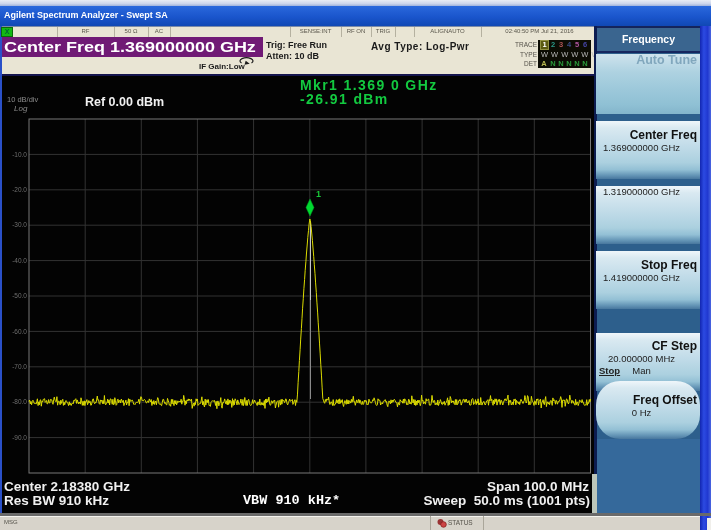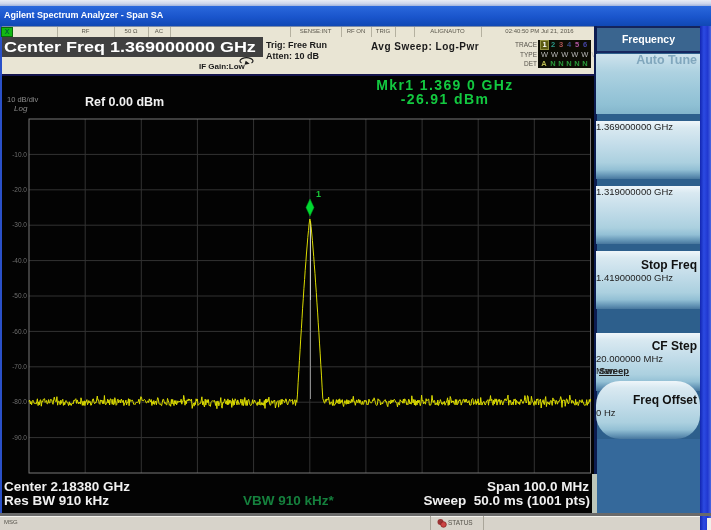--- a/index.html
+++ b/index.html
@@ -5,21 +5,21 @@
 html,body{margin:0;padding:0;}
 body{width:711px;height:530px;position:relative;overflow:hidden;background:#000;
   font-family:"Liberation Sans",sans-serif;}
 .abs{position:absolute;}
 </style>
 </head>
 <body>
 
 <div class="abs" style="left:0;top:0;width:711px;height:6px;background:linear-gradient(180deg,#e8ecf5 0%,#cdd6ec 60%,#9fb2dc 100%);"></div>
 
-<div class="abs" style="left:0;top:6px;width:711px;height:20px;background:linear-gradient(180deg,#2a68dc 0%,#1a55cc 55%,#1048b4 100%);color:#fff;font-size:9px;font-weight:bold;line-height:19px;padding-left:4px;box-sizing:border-box;">Agilent Spectrum Analyzer - Span SA</div>
+<div class="abs" style="left:0;top:6px;width:711px;height:20px;background:linear-gradient(180deg,#2a68dc 0%,#1a55cc 55%,#1048b4 100%);color:#fff;font-size:9px;font-weight:bold;line-height:19px;padding-left:4px;box-sizing:border-box;">Agilent Spectrum Analyzer - Swept SA</div>
 
 <div class="abs" style="left:0;top:26px;width:2px;height:488px;background:#2a50c8;"></div>
 
 <div class="abs" style="left:2px;top:26px;width:592px;height:11px;background:#e9e5d4;border-top:1px solid #7a8aa8;box-sizing:border-box;"></div>
 <div class="abs" style="left:1px;top:27px;width:12px;height:10px;background:#13b913;border:1px solid #0a6a0a;box-sizing:border-box;color:#063;font-size:7px;line-height:8px;text-align:center;font-weight:bold;">X</div>
 <div class="abs" style="left:0;top:27px;width:594px;height:10px;font-size:6px;color:#5a574c;">
   <span class="abs" style="left:57px;width:57px;text-align:center;top:1px;">RF</span>
   <span class="abs" style="left:114px;width:34px;text-align:center;top:1px;">50 Ω</span>
   <span class="abs" style="left:148px;width:22px;text-align:center;top:1px;">AC</span>
   <span class="abs" style="left:290px;width:51px;text-align:center;top:1px;">SENSE:INT</span>
@@ -35,23 +35,23 @@
 <div class="abs" style="left:170px;top:27px;width:1px;height:10px;background:#b5b1a0;"></div>
 <div class="abs" style="left:290px;top:27px;width:1px;height:10px;background:#b5b1a0;"></div>
 <div class="abs" style="left:341px;top:27px;width:1px;height:10px;background:#b5b1a0;"></div>
 <div class="abs" style="left:371px;top:27px;width:1px;height:10px;background:#b5b1a0;"></div>
 <div class="abs" style="left:395px;top:27px;width:1px;height:10px;background:#b5b1a0;"></div>
 <div class="abs" style="left:414px;top:27px;width:1px;height:10px;background:#b5b1a0;"></div>
 <div class="abs" style="left:481px;top:27px;width:1px;height:10px;background:#b5b1a0;"></div>
 
 <div class="abs" style="left:2px;top:37px;width:592px;height:37px;background:#e9e5d4;"></div>
 
-<div class="abs" style="left:2px;top:37px;width:261px;height:20px;background:#404040;color:#fff;font-size:15.5px;font-weight:bold;line-height:20px;padding-left:2px;box-sizing:border-box;"><span style="display:inline-block;transform:scaleX(1.16);transform-origin:0 0;">Center Freq 1.369000000 GHz</span></div>
+<div class="abs" style="left:2px;top:37px;width:261px;height:20px;background:#701a75;color:#fff;font-size:15.5px;font-weight:bold;line-height:20px;padding-left:2px;box-sizing:border-box;"><span style="display:inline-block;transform:scaleX(1.16);transform-origin:0 0;">Center Freq 1.369000000 GHz</span></div>
 <div class="abs" style="left:266px;top:40px;font-size:9px;font-weight:bold;color:#1a1a1a;line-height:11px;">Trig: Free Run<br>Atten: 10 dB</div>
-<div class="abs" style="left:371px;top:41px;font-size:10px;letter-spacing:0.5px;font-weight:bold;color:#1a1a1a;">Avg Sweep: Log-Pwr</div>
+<div class="abs" style="left:371px;top:41px;font-size:10px;letter-spacing:0.5px;font-weight:bold;color:#1a1a1a;">Avg Type: Log-Pwr</div>
 <div class="abs" style="left:199px;top:62px;font-size:8px;font-weight:bold;color:#1a1a1a;">IF Gain:Low</div>
 
 <svg class="abs" style="left:238px;top:56px;" width="17" height="9" viewBox="0 0 17 9">
   <path d="M3.5 7 A6.5 3.2 0 1 1 13.5 7" fill="none" stroke="#1a1a1a" stroke-width="1.2"></path>
   <path d="M6.5 8.8 l5.2 -1.1 -4 -3 z" fill="#1a1a1a"></path>
 </svg>
 
 <div class="abs" style="left:500px;top:41px;width:37px;text-align:right;font-size:6.5px;color:#55524a;">TRACE</div>
 <div class="abs" style="left:500px;top:51px;width:37px;text-align:right;font-size:6.5px;color:#55524a;">TYPE</div>
 <div class="abs" style="left:500px;top:60px;width:37px;text-align:right;font-size:6.5px;color:#55524a;">DET</div>
@@ -71,21 +71,21 @@
   <span class="abs" style="left:18px;width:8px;text-align:center;color:#2a9a3a;">N</span>
   <span class="abs" style="left:26px;width:8px;text-align:center;color:#2a9a3a;">N</span>
   <span class="abs" style="left:34px;width:8px;text-align:center;color:#2a9a3a;">N</span>
   <span class="abs" style="left:42px;width:8px;text-align:center;color:#2a9a3a;">N</span>
 </div>
 
 <div class="abs" style="left:2px;top:74px;width:592px;height:2px;background:#15154e;"></div>
 
 <div class="abs" style="left:2px;top:76px;width:592px;height:438px;background:#030303;"></div>
 
-<div class="abs" style="left:300px;top:79px;width:290px;text-align:center;font-size:14px;letter-spacing:1.4px;font-weight:bold;color:#13c940;line-height:13.5px;">Mkr1 1.369 0 GHz<br>-26.91 dBm</div>
+<div class="abs" style="left:300px;top:79px;width:290px;text-align:left;font-size:14px;letter-spacing:1.4px;font-weight:bold;color:#13c940;line-height:13.5px;">Mkr1 1.369 0 GHz<br>-26.91 dBm</div>
 
 <div class="abs" style="left:7px;top:95px;font-size:7.5px;color:#8a8a8a;">10 dB/div</div>
 <div class="abs" style="left:14px;top:104px;font-size:8px;color:#8a8a8a;font-style:italic;">Log</div>
 <div class="abs" style="left:85px;top:95px;font-size:12.5px;font-weight:bold;color:#f0f0f0;">Ref 0.00 dBm</div>
 
 <svg class="abs" style="left:0;top:0;" width="594" height="514" viewBox="0 0 594 514">
 
   <g stroke="#333333" stroke-width="1">
     <line x1="85.2" y1="119" x2="85.2" y2="473"></line>
     <line x1="29" y1="154.4" x2="590.5" y2="154.4"></line>
@@ -124,57 +124,58 @@
 
   <polyline points="29.0,401.5 29.6,400.0 30.3,404.0 30.9,401.4 31.6,404.7 32.2,401.7 32.9,400.2 33.5,401.3 34.2,403.5 34.8,403.3 35.5,403.4 36.1,404.1 36.8,401.5 37.4,398.8 38.1,405.6 38.7,401.9 39.4,404.8 40.0,400.2 40.7,399.8 41.3,406.2 42.0,401.3 42.6,402.0 43.3,399.3 43.9,399.3 44.6,398.7 45.2,402.4 45.9,401.6 46.5,400.5 47.2,404.0 47.8,403.6 48.5,399.6 49.1,402.9 49.8,403.0 50.4,399.4 51.1,399.9 51.7,399.7 52.4,402.6 53.0,404.3 53.7,399.5 54.3,397.1 55.0,400.2 55.6,401.5 56.3,401.5 56.9,396.7 57.6,405.2 58.2,401.5 58.9,400.9 59.5,403.3 60.2,404.8 60.8,400.2 61.5,403.4 62.1,400.8 62.8,399.3 63.4,405.4 64.1,402.2 64.7,404.8 65.4,402.4 66.0,400.5 66.7,401.6 67.3,403.0 68.0,403.4 68.6,405.6 69.3,401.8 69.9,404.9 70.6,403.4 71.2,405.5 71.9,403.4 72.5,403.2 73.2,403.9 73.9,400.3 74.5,401.1 75.2,399.5 75.8,398.7 76.5,403.4 77.1,399.9 77.8,401.8 78.4,403.9 79.1,402.0 79.7,403.0 80.4,404.1 81.0,397.8 81.7,400.9 82.3,405.4 83.0,401.3 83.6,405.3 84.3,400.8 84.9,405.6 85.6,401.5 86.2,401.9 86.9,399.6 87.5,404.7 88.2,403.1 88.8,400.5 89.5,402.7 90.1,401.4 90.8,405.3 91.4,405.0 92.1,402.0 92.7,399.2 93.4,398.9 94.0,402.2 94.7,403.8 95.3,402.4 96.0,402.8 96.6,399.9 97.3,396.0 97.9,400.3 98.6,399.8 99.2,403.6 99.9,404.3 100.5,399.9 101.2,401.3 101.8,400.1 102.5,403.6 103.1,400.4 103.8,403.8 104.4,395.5 105.1,403.2 105.7,404.8 106.4,403.0 107.0,403.0 107.7,399.1 108.3,403.1 109.0,400.0 109.6,405.0 110.3,398.8 110.9,399.1 111.6,400.3 112.2,404.3 112.9,399.3 113.5,404.8 114.2,404.1 114.8,397.7 115.5,400.8 116.1,405.3 116.8,404.4 117.4,399.6 118.1,399.2 118.7,402.9 119.4,401.0 120.0,400.1 120.7,403.0 121.3,399.0 122.0,400.7 122.6,402.3 123.3,400.3 123.9,405.6 124.6,403.2 125.2,402.7 125.9,400.1 126.5,405.0 127.2,402.4 127.8,402.8 128.5,398.7 129.1,405.7 129.8,399.2 130.4,401.1 131.1,401.6 131.7,400.3 132.4,400.2 133.0,401.8 133.7,404.3 134.3,403.9 135.0,404.6 135.6,403.3 136.3,402.2 136.9,402.5 137.6,402.4 138.2,401.6 138.9,399.2 139.5,404.1 140.2,400.0 140.8,396.7 141.5,397.1 142.1,400.6 142.8,400.5 143.4,400.8 144.1,399.5 144.7,399.7 145.4,400.5 146.0,402.6 146.7,403.0 147.3,401.4 148.0,400.9 148.6,402.5 149.3,398.9 149.9,400.3 150.6,402.0 151.2,399.5 151.9,405.5 152.5,401.7 153.2,404.1 153.8,400.5 154.5,404.4 155.1,402.0 155.8,401.0 156.4,404.8 157.1,400.4 157.7,397.6 158.4,399.2 159.0,403.9 159.7,404.1 160.3,403.6 161.0,405.2 161.6,405.7 162.3,402.4 162.9,399.4 163.6,399.4 164.2,401.9 164.9,403.6 165.5,402.6 166.2,404.7 166.8,404.9 167.5,398.4 168.1,400.2 168.8,402.4 169.4,405.3 170.1,404.6 170.7,406.3 171.4,399.4 172.0,404.0 172.7,399.4 173.3,402.4 174.0,405.6 174.6,400.6 175.3,403.9 175.9,400.5 176.6,404.9 177.2,403.1 177.9,400.8 178.5,402.2 179.2,401.9 179.8,401.0 180.5,402.2 181.1,399.2 181.8,404.2 182.4,401.1 183.1,401.5 183.7,395.4 184.4,399.3 185.0,405.2 185.7,400.8 186.3,403.8 187.0,399.9 187.6,400.9 188.3,398.9 188.9,400.8 189.6,399.0 190.2,400.5 190.9,401.1 191.5,399.0 192.2,408.4 192.8,404.7 193.5,403.1 194.1,406.2 194.8,402.6 195.4,404.6 196.1,398.8 196.7,401.1 197.4,399.0 198.0,405.4 198.7,404.5 199.3,403.7 200.0,403.8 200.6,403.4 201.3,400.1 201.9,396.8 202.6,404.8 203.2,401.3 203.9,405.2 204.5,407.0 205.2,399.1 205.8,405.1 206.5,400.9 207.1,399.6 207.8,402.7 208.4,399.6 209.1,405.6 209.7,405.5 210.4,406.4 211.0,402.4 211.7,401.6 212.3,400.6 213.0,401.4 213.6,401.1 214.3,400.3 214.9,402.2 215.6,405.5 216.2,401.3 216.9,408.7 217.5,401.2 218.2,401.1 218.8,405.9 219.5,403.2 220.1,402.2 220.8,397.6 221.4,405.6 222.1,408.2 222.7,402.5 223.4,403.0 224.0,401.6 224.7,398.9 225.3,401.5 226.0,404.0 226.6,400.7 227.3,404.9 227.9,398.9 228.6,404.5 229.2,400.1 229.9,403.4 230.5,400.5 231.2,401.4 231.8,407.4 232.5,398.7 233.1,405.5 233.8,400.3 234.4,404.8 235.1,398.8 235.7,400.3 236.4,401.5 237.0,404.9 237.7,399.9 238.3,401.9 239.0,404.6 239.6,403.8 240.3,402.7 240.9,399.0 241.6,403.4 242.2,405.4 242.9,399.5 243.5,405.6 244.2,402.4 244.8,397.5 245.5,403.1 246.1,405.6 246.8,400.4 247.4,405.4 248.1,400.0 248.7,399.3 249.4,402.3 250.0,404.9 250.7,405.6 251.3,404.8 252.0,403.2 252.6,399.7 253.3,403.5 253.9,402.1 254.6,400.0 255.2,402.1 255.9,402.5 256.5,404.2 257.2,405.5 257.8,401.9 258.5,402.1 259.1,404.9 259.8,399.1 260.4,404.8 261.1,405.1 261.7,402.5 262.4,404.8 263.0,402.8 263.7,405.4 264.3,400.5 265.0,408.4 265.6,399.0 266.3,402.9 266.9,398.9 267.6,402.0 268.2,401.1 268.9,397.1 269.5,402.9 270.2,405.3 270.8,404.8 271.5,400.7 272.1,401.3 272.8,403.4 273.4,400.8 274.1,401.2 274.7,400.1 275.4,408.0 276.0,405.2 276.7,402.1 277.3,401.3 278.0,400.6 278.6,407.2 279.3,401.4 279.9,400.3 280.6,405.1 281.2,399.3 281.9,404.2 282.5,399.5 283.2,400.9 283.8,400.4 284.5,402.6 285.1,401.5 285.8,398.8 286.4,400.0 287.1,403.8 287.7,404.8 288.4,402.6 289.0,401.1 289.7,399.1 290.3,401.2 291.0,400.9 291.6,400.4 292.3,399.5 292.9,404.4 293.6,403.2 294.2,400.9 294.9,399.7 295.5,405.5 296.2,400.2 296.8,402.3 297.5,394.1 298.1,382.7 298.8,371.6 299.4,360.6 300.1,349.7 300.7,339.1 301.4,328.6 302.0,318.3 302.6,308.2 303.3,298.3 303.9,288.7 304.6,279.4 305.2,270.3 305.9,261.5 306.5,253.0 307.2,245.0 307.8,237.4 308.5,230.4 309.1,224.1 309.8,219.0 310.4,220.7 311.1,226.4 311.7,233.0 312.4,240.3 313.0,248.0 313.7,256.3 314.3,264.8 315.0,273.7 315.6,282.9 316.3,292.4 316.9,302.1 317.6,312.1 318.2,322.2 318.9,332.6 319.5,343.1 320.2,353.9 320.8,364.8 321.5,375.9 322.1,387.1 322.8,398.5 323.4,400.2 324.1,402.3 324.7,403.3 325.4,399.5 326.0,401.6 326.7,398.9 327.3,399.5 328.0,400.1 328.6,397.0 329.3,402.0 329.9,404.5 330.6,402.5 331.2,401.8 331.9,403.0 332.5,405.5 333.2,399.6 333.8,405.5 334.5,405.2 335.1,404.0 335.8,403.0 336.4,399.6 337.1,403.2 337.7,400.3 338.4,399.6 339.0,404.0 339.7,398.8 340.3,403.4 341.0,400.3 341.6,402.3 342.3,399.6 342.9,404.2 343.6,406.5 344.2,403.4 344.9,400.6 345.5,402.2 346.2,404.3 346.8,399.6 347.5,403.7 348.1,400.2 348.8,404.0 349.4,400.7 350.1,401.7 350.7,403.1 351.4,399.3 352.0,402.3 352.7,400.0 353.3,396.3 354.0,402.1 354.6,401.7 355.3,405.3 355.9,402.8 356.6,399.9 357.2,402.7 357.9,401.3 358.5,399.4 359.2,403.2 359.8,399.8 360.5,400.7 361.1,404.3 361.8,404.2 362.4,401.4 363.1,404.6 363.7,403.7 364.4,400.3 365.0,401.8 365.7,400.2 366.3,400.8 367.0,404.9 367.6,404.2 368.3,404.5 368.9,399.2 369.6,400.7 370.2,402.6 370.9,402.8 371.5,402.9 372.2,401.8 372.8,399.7 373.5,400.5 374.1,397.8 374.8,400.2 375.4,402.4 376.1,404.8 376.7,405.5 377.4,404.7 378.0,398.8 378.7,400.4 379.3,399.9 380.0,400.9 380.6,405.0 381.3,403.6 381.9,402.7 382.6,404.0 383.2,401.5 383.9,401.0 384.5,400.9 385.2,399.6 385.8,401.9 386.5,401.4 387.1,405.0 387.8,406.7 388.4,402.4 389.1,400.9 389.7,401.9 390.4,403.9 391.0,399.8 391.7,403.1 392.3,400.1 393.0,402.1 393.6,400.0 394.3,399.3 394.9,400.2 395.6,402.0 396.2,402.2 396.9,403.7 397.5,406.8 398.2,402.4 398.8,404.4 399.5,405.1 400.1,399.7 400.8,401.1 401.4,401.4 402.1,401.2 402.7,403.2 403.4,399.1 404.0,403.2 404.7,398.8 405.3,399.6 406.0,401.1 406.6,404.6 407.3,403.7 407.9,404.8 408.6,399.2 409.2,399.8 409.9,404.0 410.5,402.5 411.2,404.2 411.8,395.8 412.5,400.7 413.1,403.0 413.8,399.4 414.4,405.0 415.1,399.8 415.7,405.5 416.4,401.0 417.0,404.9 417.7,400.2 418.3,402.8 419.0,400.0 419.6,402.5 420.3,405.7 420.9,403.1 421.6,395.2 422.2,401.1 422.9,400.2 423.5,403.9 424.2,401.8 424.8,402.9 425.5,404.2 426.1,398.7 426.8,401.1 427.4,400.4 428.1,399.3 428.7,399.1 429.4,405.2 430.0,404.6 430.7,405.2 431.3,402.8 432.0,395.4 432.6,400.5 433.3,402.5 433.9,400.4 434.6,400.6 435.2,404.9 435.9,403.1 436.5,403.0 437.2,405.1 437.8,400.0 438.5,405.5 439.1,403.7 439.8,401.8 440.4,399.6 441.1,401.8 441.7,404.1 442.4,404.6 443.0,402.3 443.7,403.6 444.3,401.3 445.0,405.2 445.6,403.3 446.3,402.4 446.9,400.8 447.6,397.8 448.2,405.4 448.9,400.1 449.5,404.6 450.2,396.5 450.8,398.2 451.5,402.8 452.1,400.8 452.8,402.1 453.4,400.9 454.1,403.6 454.7,404.5 455.4,399.5 456.0,404.9 456.7,399.6 457.3,404.7 458.0,403.7 458.6,400.8 459.3,401.0 459.9,399.5 460.6,401.2 461.2,405.1 461.9,403.1 462.5,401.4 463.2,399.3 463.8,399.4 464.5,402.2 465.1,399.4 465.8,402.2 466.4,399.2 467.1,402.0 467.7,403.0 468.4,401.8 469.0,400.5 469.7,405.0 470.3,405.1 471.0,405.0 471.6,399.5 472.3,398.7 472.9,398.7 473.6,404.5 474.2,403.3 474.9,403.1 475.5,399.6 476.2,404.6 476.8,401.4 477.5,403.2 478.1,398.8 478.8,405.0 479.4,403.3 480.1,404.8 480.7,397.5 481.4,403.4 482.0,405.1 482.7,402.8 483.3,401.9 484.0,401.4 484.6,403.9 485.3,405.0 485.9,403.3 486.6,401.0 487.2,400.4 487.9,399.8 488.5,405.2 489.2,399.5 489.8,400.9 490.5,395.6 491.1,400.7 491.8,399.2 492.4,403.3 493.1,405.3 493.7,400.1 494.4,403.9 495.0,398.8 495.7,401.6 496.3,398.9 497.0,405.1 497.6,401.5 498.3,399.6 498.9,401.6 499.6,399.4 500.2,404.6 500.9,400.3 501.5,400.4 502.2,403.0 502.8,405.0 503.5,402.2 504.1,400.9 504.8,399.0 505.4,398.9 506.1,400.9 506.7,400.1 507.4,397.9 508.0,395.1 508.7,405.2 509.3,400.4 510.0,402.2 510.6,400.4 511.3,405.0 511.9,404.2 512.6,402.1 513.2,404.8 513.9,399.4 514.5,400.5 515.2,398.9 515.8,404.8 516.5,400.4 517.1,401.9 517.8,402.0 518.4,403.7 519.1,401.8 519.7,404.6 520.4,401.3 521.0,399.3 521.7,401.0 522.3,401.8 523.0,403.5 523.6,401.8 524.3,400.6 524.9,395.6 525.6,399.7 526.2,403.0 526.9,401.1 527.5,395.6 528.2,396.9 528.8,404.9 529.5,401.7 530.1,404.7 530.8,403.6 531.4,396.3 532.1,400.2 532.7,401.8 533.4,402.7 534.0,405.4 534.7,400.8 535.3,401.4 536.0,404.7 536.6,399.0 537.3,400.2 537.9,398.8 538.6,405.0 539.2,401.5 539.9,400.1 540.5,399.1 541.2,408.0 541.8,402.5 542.5,402.0 543.1,399.7 543.8,403.9 544.4,404.7 545.1,399.5 545.7,396.6 546.4,406.6 547.0,403.1 547.7,401.8 548.3,404.1 549.0,402.5 549.6,404.7 550.3,401.1 550.9,400.4 551.6,402.3 552.2,405.4 552.9,397.9 553.5,400.9 554.2,399.9 554.8,400.2 555.5,404.2 556.1,400.5 556.8,400.9 557.4,404.2 558.1,402.4 558.7,401.2 559.4,401.3 560.0,399.5 560.7,396.6 561.3,399.0 562.0,407.4 562.6,400.2 563.3,399.8 563.9,400.8 564.6,399.9 565.2,406.3 565.9,402.0 566.5,398.9 567.2,399.5 567.8,402.6 568.5,404.0 569.1,401.7 569.8,395.2 570.4,399.3 571.1,399.9 571.7,403.3 572.4,400.8 573.0,400.7 573.7,403.3 574.3,403.4 575.0,405.2 575.6,399.4 576.3,404.7 576.9,402.2 577.6,402.2 578.2,405.6 578.9,403.4 579.5,400.2 580.2,400.5 580.8,401.7 581.5,402.5 582.1,399.6 582.8,402.6 583.4,402.3 584.1,404.9 584.7,405.4 585.4,404.8 586.0,405.3 586.7,399.7 587.3,405.3 588.0,402.5 588.6,403.5 589.3,399.5 589.9,401.8 590.6,399.1" fill="none" stroke="#dcdc00" stroke-width="1"></polyline>
 
   <polygon points="310,199 314,207.5 310,216 306,207.5" fill="#00d830" stroke="#00a020" stroke-width="0.5"></polygon>
   <text x="316" y="197" fill="#18c838" font-size="9" font-weight="bold" font-family="Liberation Sans">1</text>
 </svg>
 
 <div class="abs" style="left:4px;top:479px;font-size:13.5px;font-weight:bold;color:#f0f0f0;">Center 2.18380 GHz</div>
 <div class="abs" style="left:389px;top:479px;width:200px;text-align:right;font-size:13.5px;font-weight:bold;color:#f0f0f0;">Span 100.0 MHz</div>
 <div class="abs" style="left:4px;top:493px;font-size:13.5px;font-weight:bold;color:#f0f0f0;">Res BW 910 kHz</div>
-<div class="abs" style="left:243px;top:493px;font-size:13.5px;font-weight:bold;color:#15803d;">VBW 910 kHz*</div>
+<div class="abs" style="left:243px;top:493px;font-size:13.5px;font-weight:bold;color:#ffffff;font-family:Liberation Mono, monospace;">VBW 910 kHz*</div>
 <div class="abs" style="left:390px;top:493px;width:200px;text-align:right;font-size:13.5px;font-weight:bold;color:#f0f0f0;">Sweep&nbsp; 50.0 ms (1001 pts)</div>
 
 <div class="abs" style="left:594px;top:26px;width:117px;height:488px;background:#2d5f8c;"></div>
 <div class="abs" style="left:596px;top:439px;width:104px;height:75px;background:#35699b;"></div>
 <div class="abs" style="left:594px;top:26px;width:3px;height:448px;background:#0c1c50;"></div>
 <div class="abs" style="left:592px;top:474px;width:5px;height:40px;background:#bcc6ba;"></div>
 
 <div class="abs" style="left:597px;top:26px;width:103px;height:2px;background:#14245c;"></div>
 <div class="abs" style="left:597px;top:28px;width:103px;height:25px;background:#3a658f;border-bottom:2px solid #16265e;box-sizing:border-box;color:#fff;font-size:10.5px;font-weight:bold;text-align:center;line-height:22px;">Frequency</div>
 
 <div class="abs" style="left:596px;top:54px;width:104px;height:60px;background:linear-gradient(180deg,#cfe3ed 0%,#aed2e1 30%,#9cc8da 60%,#8fc0d4 85%,#83b5cb 100%);">
     <div class="btx" style="color:#81a7bd;font-size:12.5px;">Auto Tune</div>
   </div>
 <div class="abs btn" style="left:596px;top:121px;width:104px;height:58px;">
+    <div class="btx" style="padding-top:8px;">Center Freq</div>
     <div class="btv">1.369000000 GHz</div>
   </div>
 <div class="abs btn" style="left:596px;top:186px;width:104px;height:58px;">
     <div class="btv">1.319000000 GHz</div>
   </div>
 <div class="abs btn" style="left:596px;top:251px;width:104px;height:58px;">
     <div class="btx" style="padding-top:8px;">Stop Freq</div>
     <div class="btv">1.419000000 GHz</div>
   </div>
 <div class="abs btn" style="left:596px;top:316px;width:104px;height:58px;margin-top:17px;">
     <div class="btx" style="padding-top:7px;">CF Step</div>
     <div class="btv">20.000000 MHz</div>
-    <div class="btv" style="position:relative;"><span style="position:absolute;left:3px;text-decoration:underline;font-weight:bold;">Sweep</span>Man</div>
+    <div class="btv" style="position:relative;"><span style="position:absolute;left:3px;text-decoration:underline;font-weight:bold;">Stop</span>Man</div>
   </div>
 <div class="abs btn" style="left:596px;top:381px;width:104px;height:58px;border-radius:24px;">
     <div class="btx" style="padding-top:13px;">Freq Offset</div>
     <div class="btv">0 Hz</div>
   </div>
 <style>
 .btn{background:linear-gradient(180deg,#eff6fa 0%,#d9e9f1 12%,#c0dbe8 45%,#abd0df 72%,#93c0d5 84%,#6394b5 94%,#48779e 100%);}
 .btx{text-align:right;padding-right:3px;font-size:12px;font-weight:bold;color:#111;line-height:13px;}
-.btv{text-align:left;padding-right:13px;font-size:9.5px;color:#222;line-height:12px;}
+.btv{text-align:center;padding-right:13px;font-size:9.5px;color:#222;line-height:12px;}
 </style>
 
 <div class="abs" style="left:700px;top:26px;width:11px;height:504px;background:linear-gradient(90deg,#1226b0 0%,#2c4ae2 35%,#2038d0 70%,#4a66e0 100%);"></div>
 
 <div class="abs" style="left:0;top:513px;width:711px;height:3px;background:#6a6a6a;"></div>
 <div class="abs" style="left:0;top:516px;width:700px;height:14px;background:#d7d3ca;border-top:1px solid #f5f4ef;box-sizing:border-box;"></div>
 <div class="abs" style="left:4px;top:519px;font-size:6px;color:#55524a;">MSG</div>
 <div class="abs" style="left:430px;top:516px;width:1px;height:14px;background:#aaa69a;"></div>
 <svg class="abs" style="left:437px;top:518px;" width="10" height="10" viewBox="0 0 10 10">
   <circle cx="3.5" cy="4" r="3" fill="#993333"></circle>

